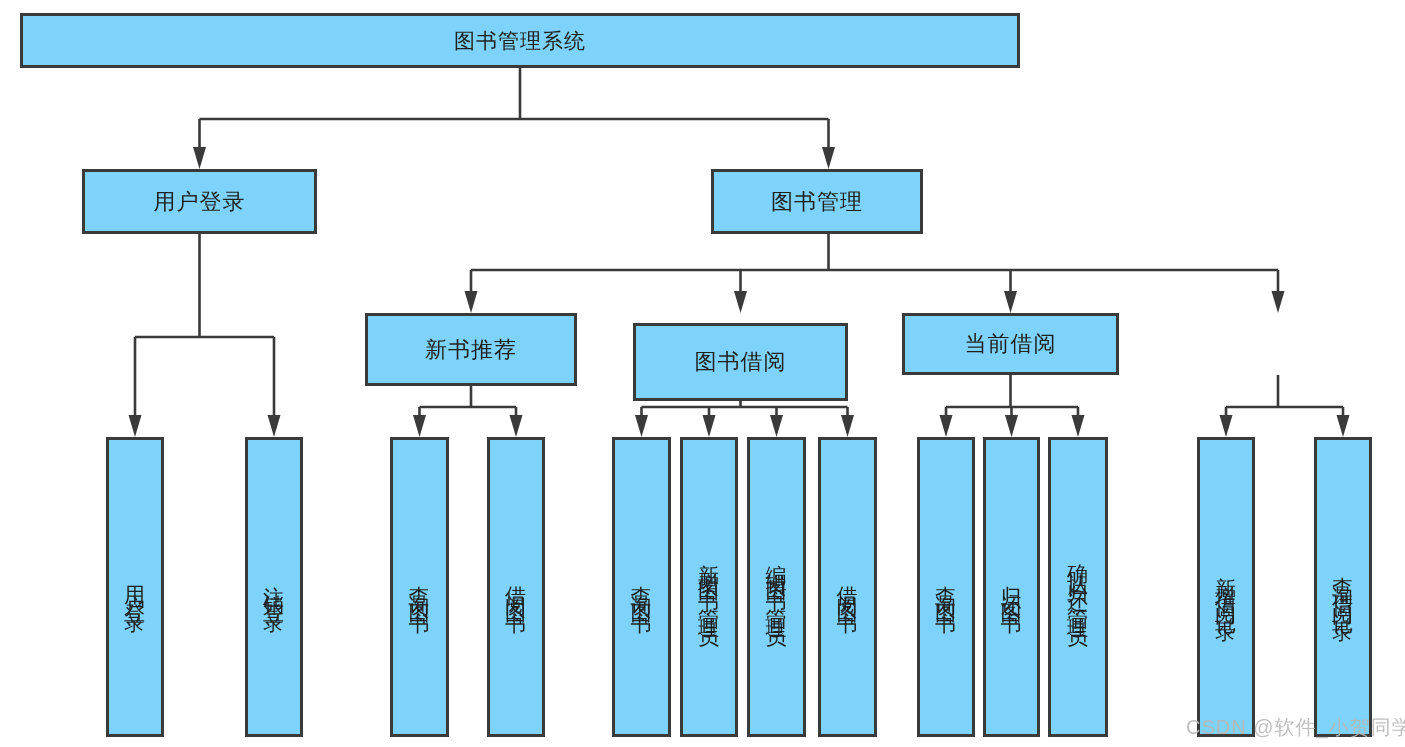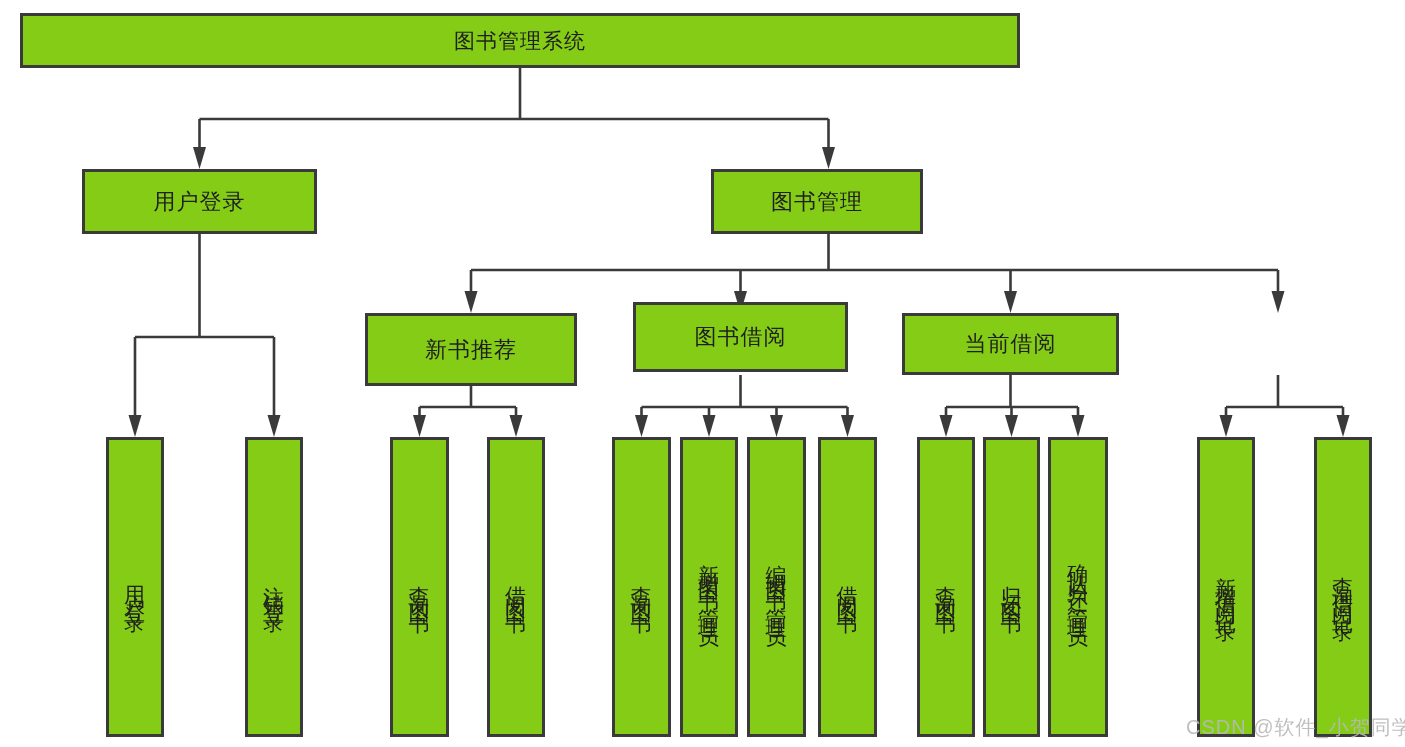--- a/index.html
+++ b/index.html
@@ -19,21 +19,21 @@
     position: absolute;
     left: 0;
     top: 0;
     width: 1405px;
     height: 747px;
     pointer-events: none;
   }
   .box {
     position: absolute;
     box-sizing: border-box;
-    background: #84cc16;
+    background: #7dd3fc;
     border: 3px solid #3a3a3a;
     color: #1f1f1f;
     display: flex;
     align-items: center;
     justify-content: center;
   }
   .h-box {
     font-size: 22px;
     letter-spacing: 1px;
     white-space: nowrap;
@@ -115,21 +115,21 @@
   <div class="box h-box" style="left:82px; top:169px; width:235px; height:65px;">
     <span>用户登录</span>
   </div>
   <div class="box h-box" style="left:711px; top:169px; width:212px; height:65px;">
     <span>图书管理</span>
   </div>
 
   <div class="box h-box" style="left:365px; top:313px; width:212px; height:73px;">
     <span>新书推荐</span>
   </div>
-  <div class="box h-box" style="left:633px; top:302px; width:215px; height:70px;">
+  <div class="box h-box" style="left:633px; top:323px; width:215px; height:78px;">
     <span>图书借阅</span>
   </div>
   <div class="box h-box" style="left:902px; top:313px; width:217px; height:62px;">
     <span>当前借阅</span>
   </div>
 
   <div class="box v-box" style="left:106px; top:437px; width:58px; height:300px;">
     <span class="v-label">用户登录</span>
   </div>
   <div class="box v-box" style="left:245px; top:437px; width:58px; height:300px;">

